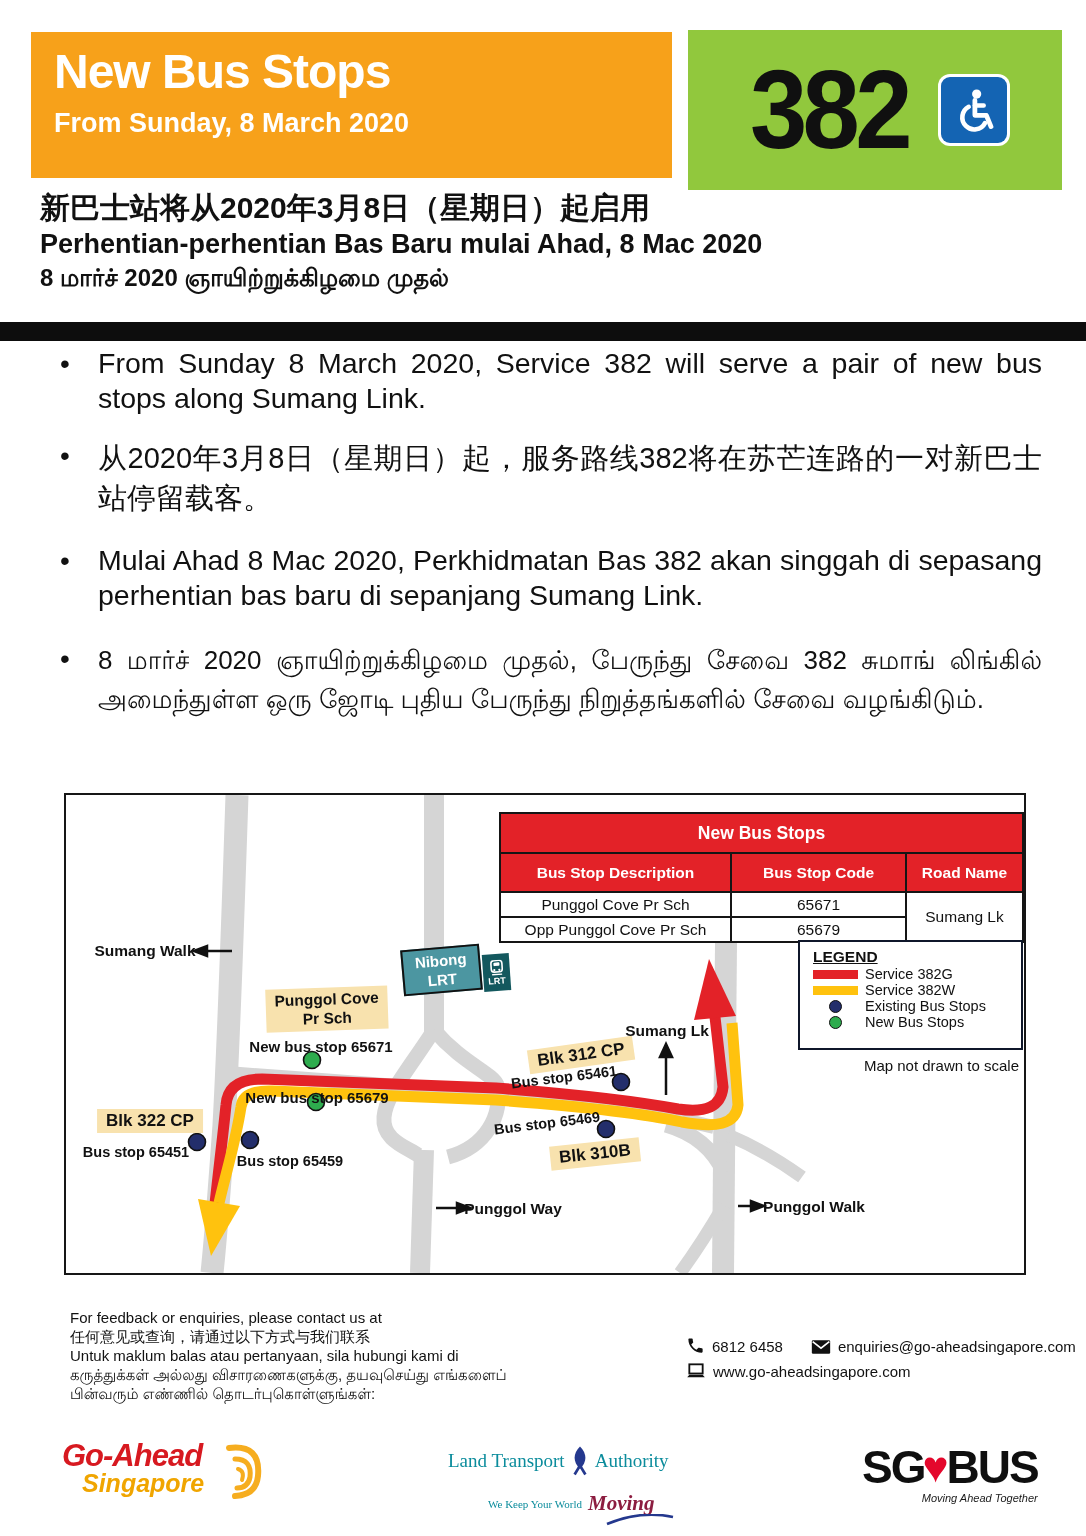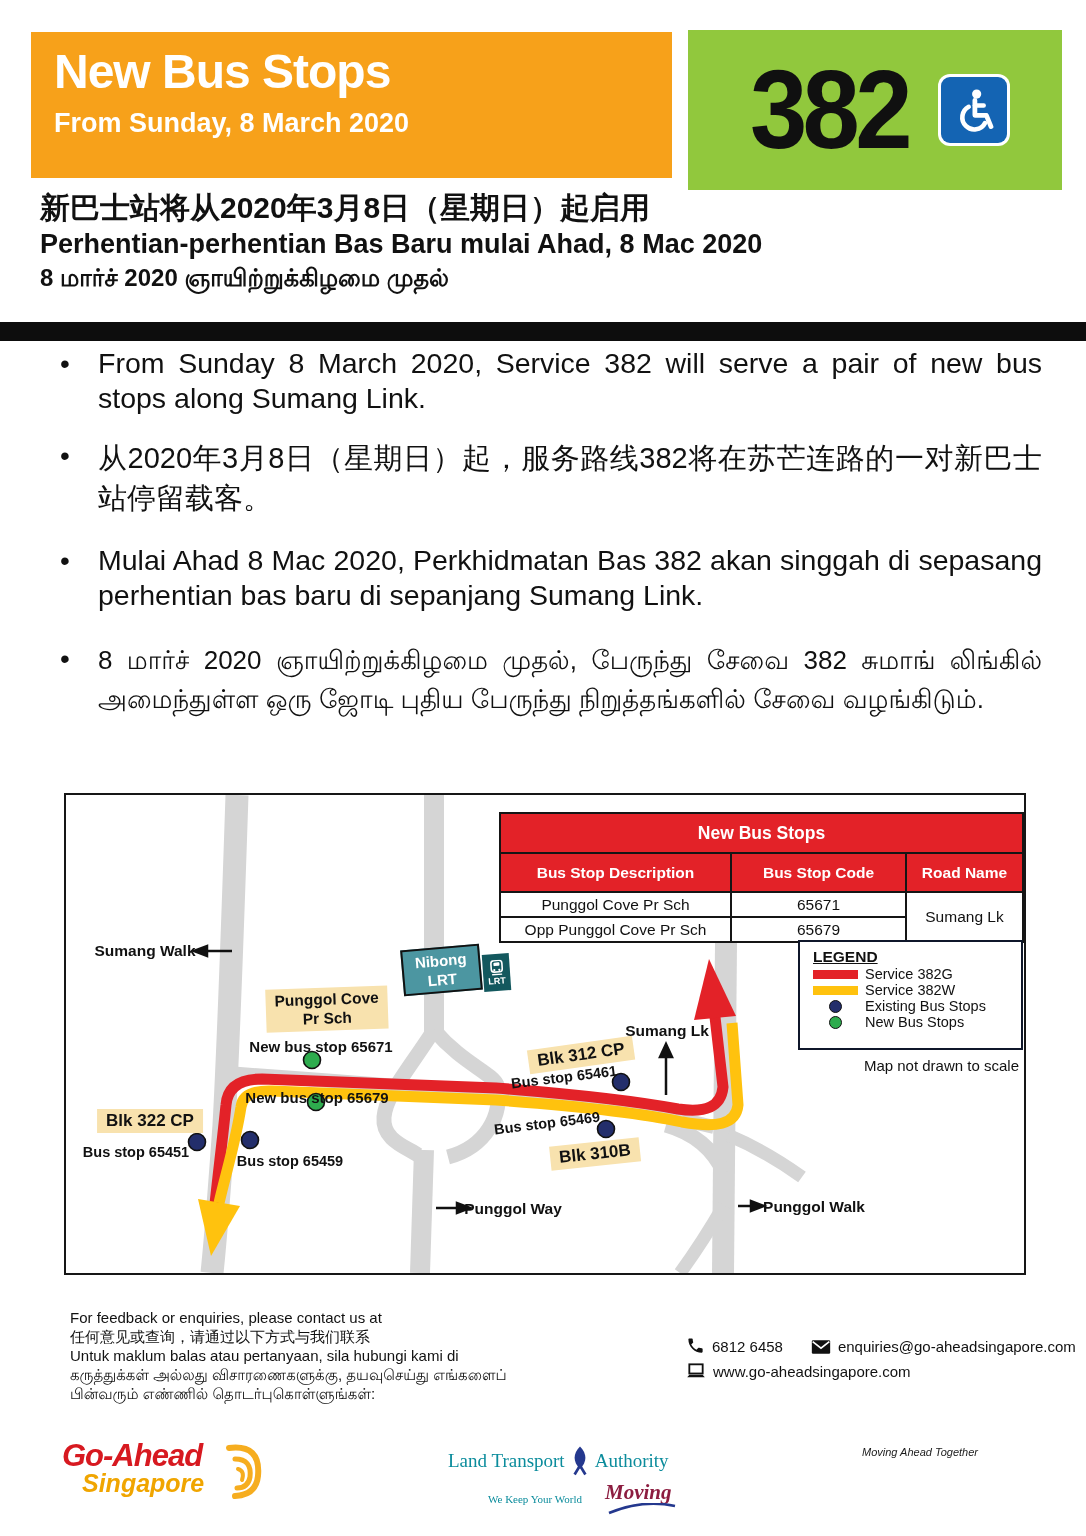--- a/index.html
+++ b/index.html
@@ -58,21 +58,21 @@
   .leg-txt{font-size:14.5px;margin-left:7px;}
   .map-note{font-size:15px;right:5px;top:262px;position:absolute;}
 
   
   .f-lines{left:70px;top:1308px;font-size:15px;line-height:19px;}
   .contact{left:686px;font-size:15px;display:flex;align-items:flex-end;gap:7px;}
   .contact .ic{display:flex;align-items:center;}
   .logo-text-goahead{font-size:31px;font-weight:bold;font-style:italic;color:#D71920;line-height:1;letter-spacing:-1px;}
   .logo-text-sg{font-size:25px;font-weight:bold;font-style:italic;color:#F0A500;line-height:1;margin:0 0 0 20px;}
   .lta-row{display:flex;align-items:center;gap:6px;color:#0B8C9C;font-family:"Liberation Serif",serif;font-size:19px;}
-  .lta-tag{display:flex;align-items:flex-end;gap:23px;margin:4px 0 0 40px;position:relative;}
+  .lta-tag{display:flex;align-items:center;gap:6px;margin:15px 0 0 40px;position:relative;}
   .lta-tag .t1{font-size:11px;color:#0B8C9C;font-family:"Liberation Serif",serif;}
   .lta-tag .t2{font-size:21px;color:#8C1D40;font-family:"Liberation Serif",serif;font-style:italic;font-weight:bold;}
   .sgbus-row{display:flex;align-items:center;line-height:1;}
   .sgbus-word{font-size:46px;font-weight:bold;letter-spacing:-2px;color:#0f0f0f;}
   .sgbus-heart{font-size:44px;color:#E4072C;margin:0 -2px;}
   .sgbus-tag{font-size:11px;font-style:italic;text-align:right;margin-top:2px;color:#1a1a1a;}
 </style>
 </head>
 <body>
 
@@ -315,16 +315,21 @@
     <div class="lta-tag">
       <span class="t1">We Keep Your World</span>
       <span class="t2">Moving</span>
       <svg width="70" height="12" viewBox="0 0 70 12" style="position:absolute;right:-6px;bottom:-10px;">
         <path d="M2 10 Q 36 -4 68 3" stroke="#24388E" stroke-width="2.6" fill="none"></path>
       </svg>
     </div>
   </div>
 
   <div class="abs" style="left:862px;top:1444px;">
+    <div class="sgbus-row">
+      <span class="sgbus-word">SG</span>
+      <span class="sgbus-heart">♥</span>
+      <span class="sgbus-word">BUS</span>
+    </div>
     <div class="sgbus-tag">Moving Ahead Together</div>
   </div>
 
 </div>
 
 </body></html>

